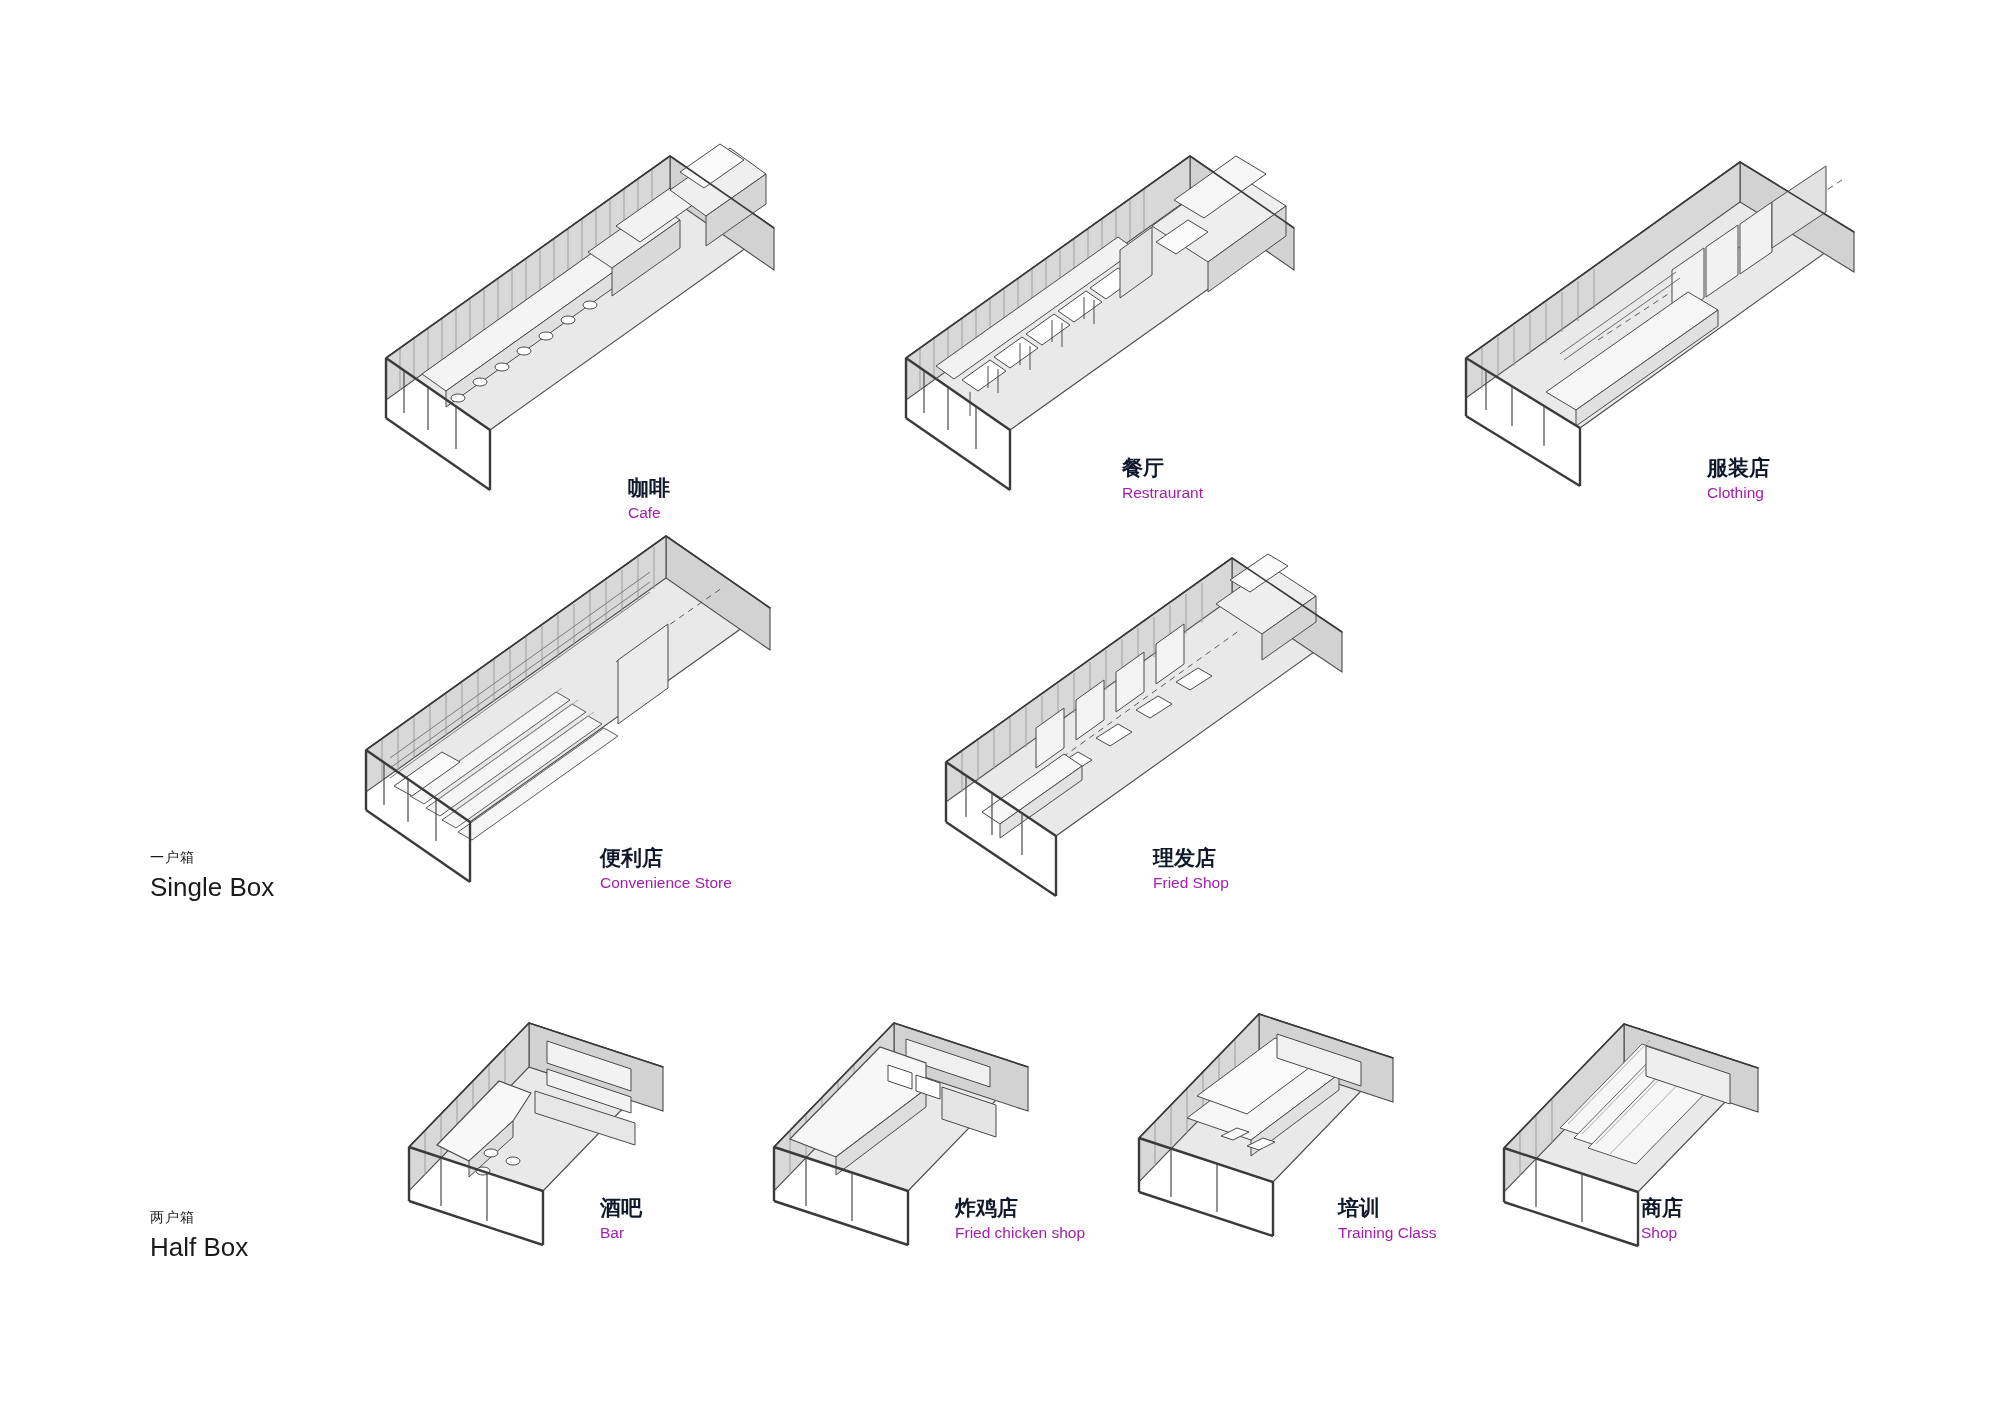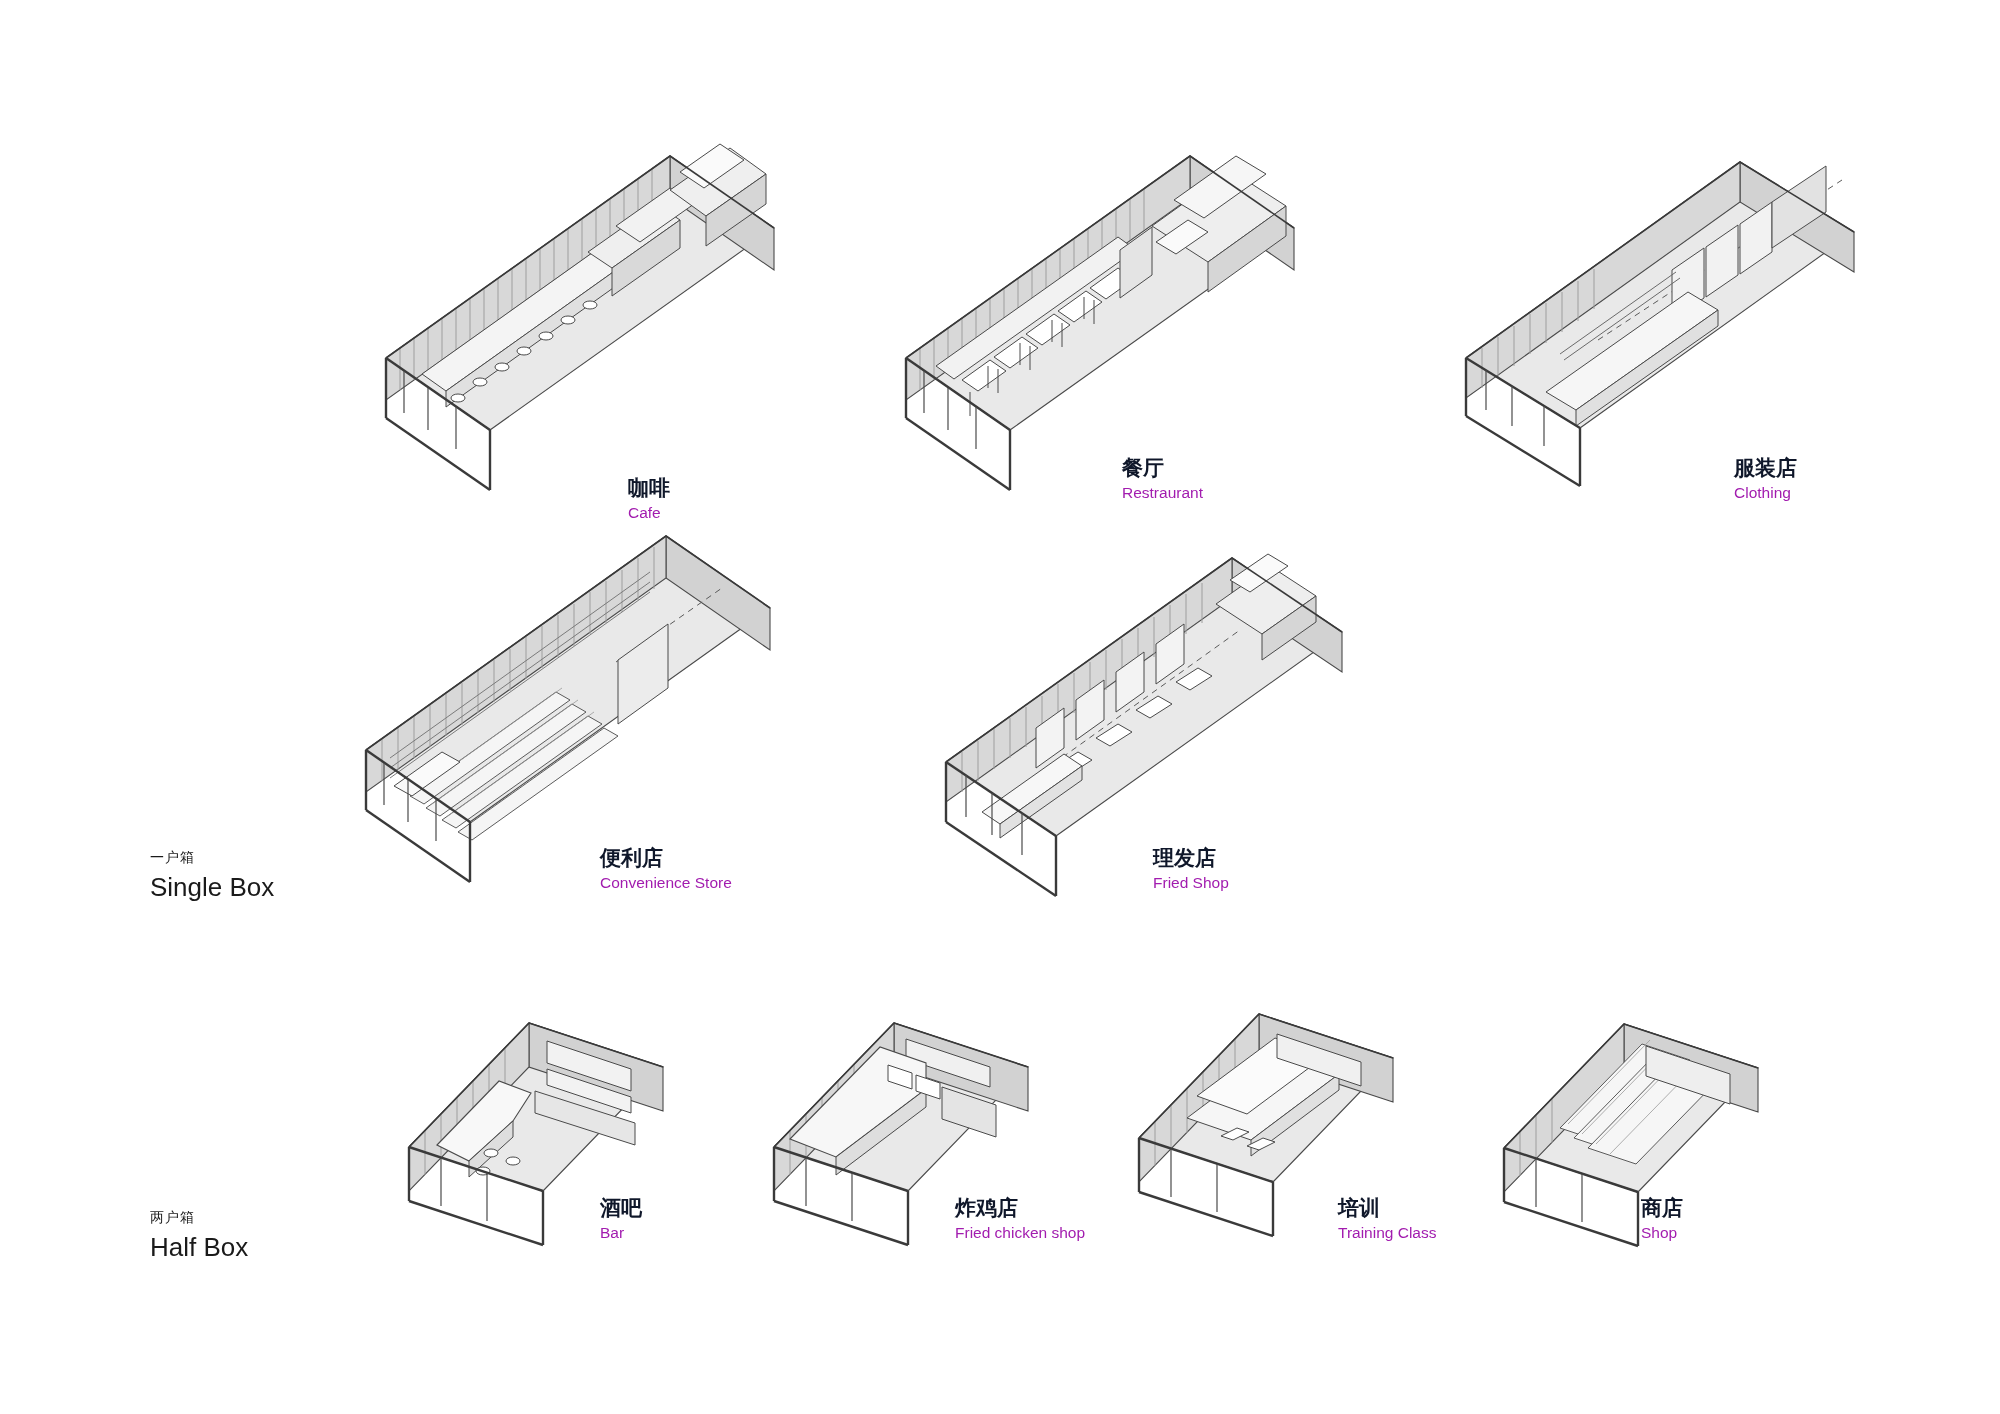--- a/index.html
+++ b/index.html
@@ -275,21 +275,21 @@
         <line x1="36" y1="230" x2="36" y2="270"></line>
         <line x1="62" y1="246" x2="62" y2="286"></line>
         <line x1="94" y1="266" x2="94" y2="306"></line>
       </g>
       <g stroke="#3a3a3a" stroke-width="1.6" fill="none">
         <line x1="16" y1="218" x2="290" y2="22"></line>
         <line x1="290" y1="22" x2="404" y2="92"></line>
       </g>
     </svg>
   </div>
-  <div class="caption" style="left:1707px; top:455px;margin-left:27px;">
+  <div class="caption" style="left:1707px; top:455px;">
     <div class="cn">服装店</div>
     <div class="en">Clothing</div>
   </div>
 
   <div class="unit" style="left:350px; top:500px;">
     <svg width="440" height="360" viewBox="0 0 440 360">
       <polygon points="16,250 316,36 420,108 120,322" fill="#e9e9e9" stroke="#4a4a4a" stroke-width="1.1"></polygon>
       <polygon points="316,36 420,108 420,150 316,78" fill="#d2d2d2" stroke="#4a4a4a" stroke-width="1.1"></polygon>
       <polygon points="16,250 316,36 316,78 16,292" fill="#d8d8d8" stroke="#4a4a4a" stroke-width="1.1"></polygon>
       <g stroke="#9e9e9e" stroke-width="1">

